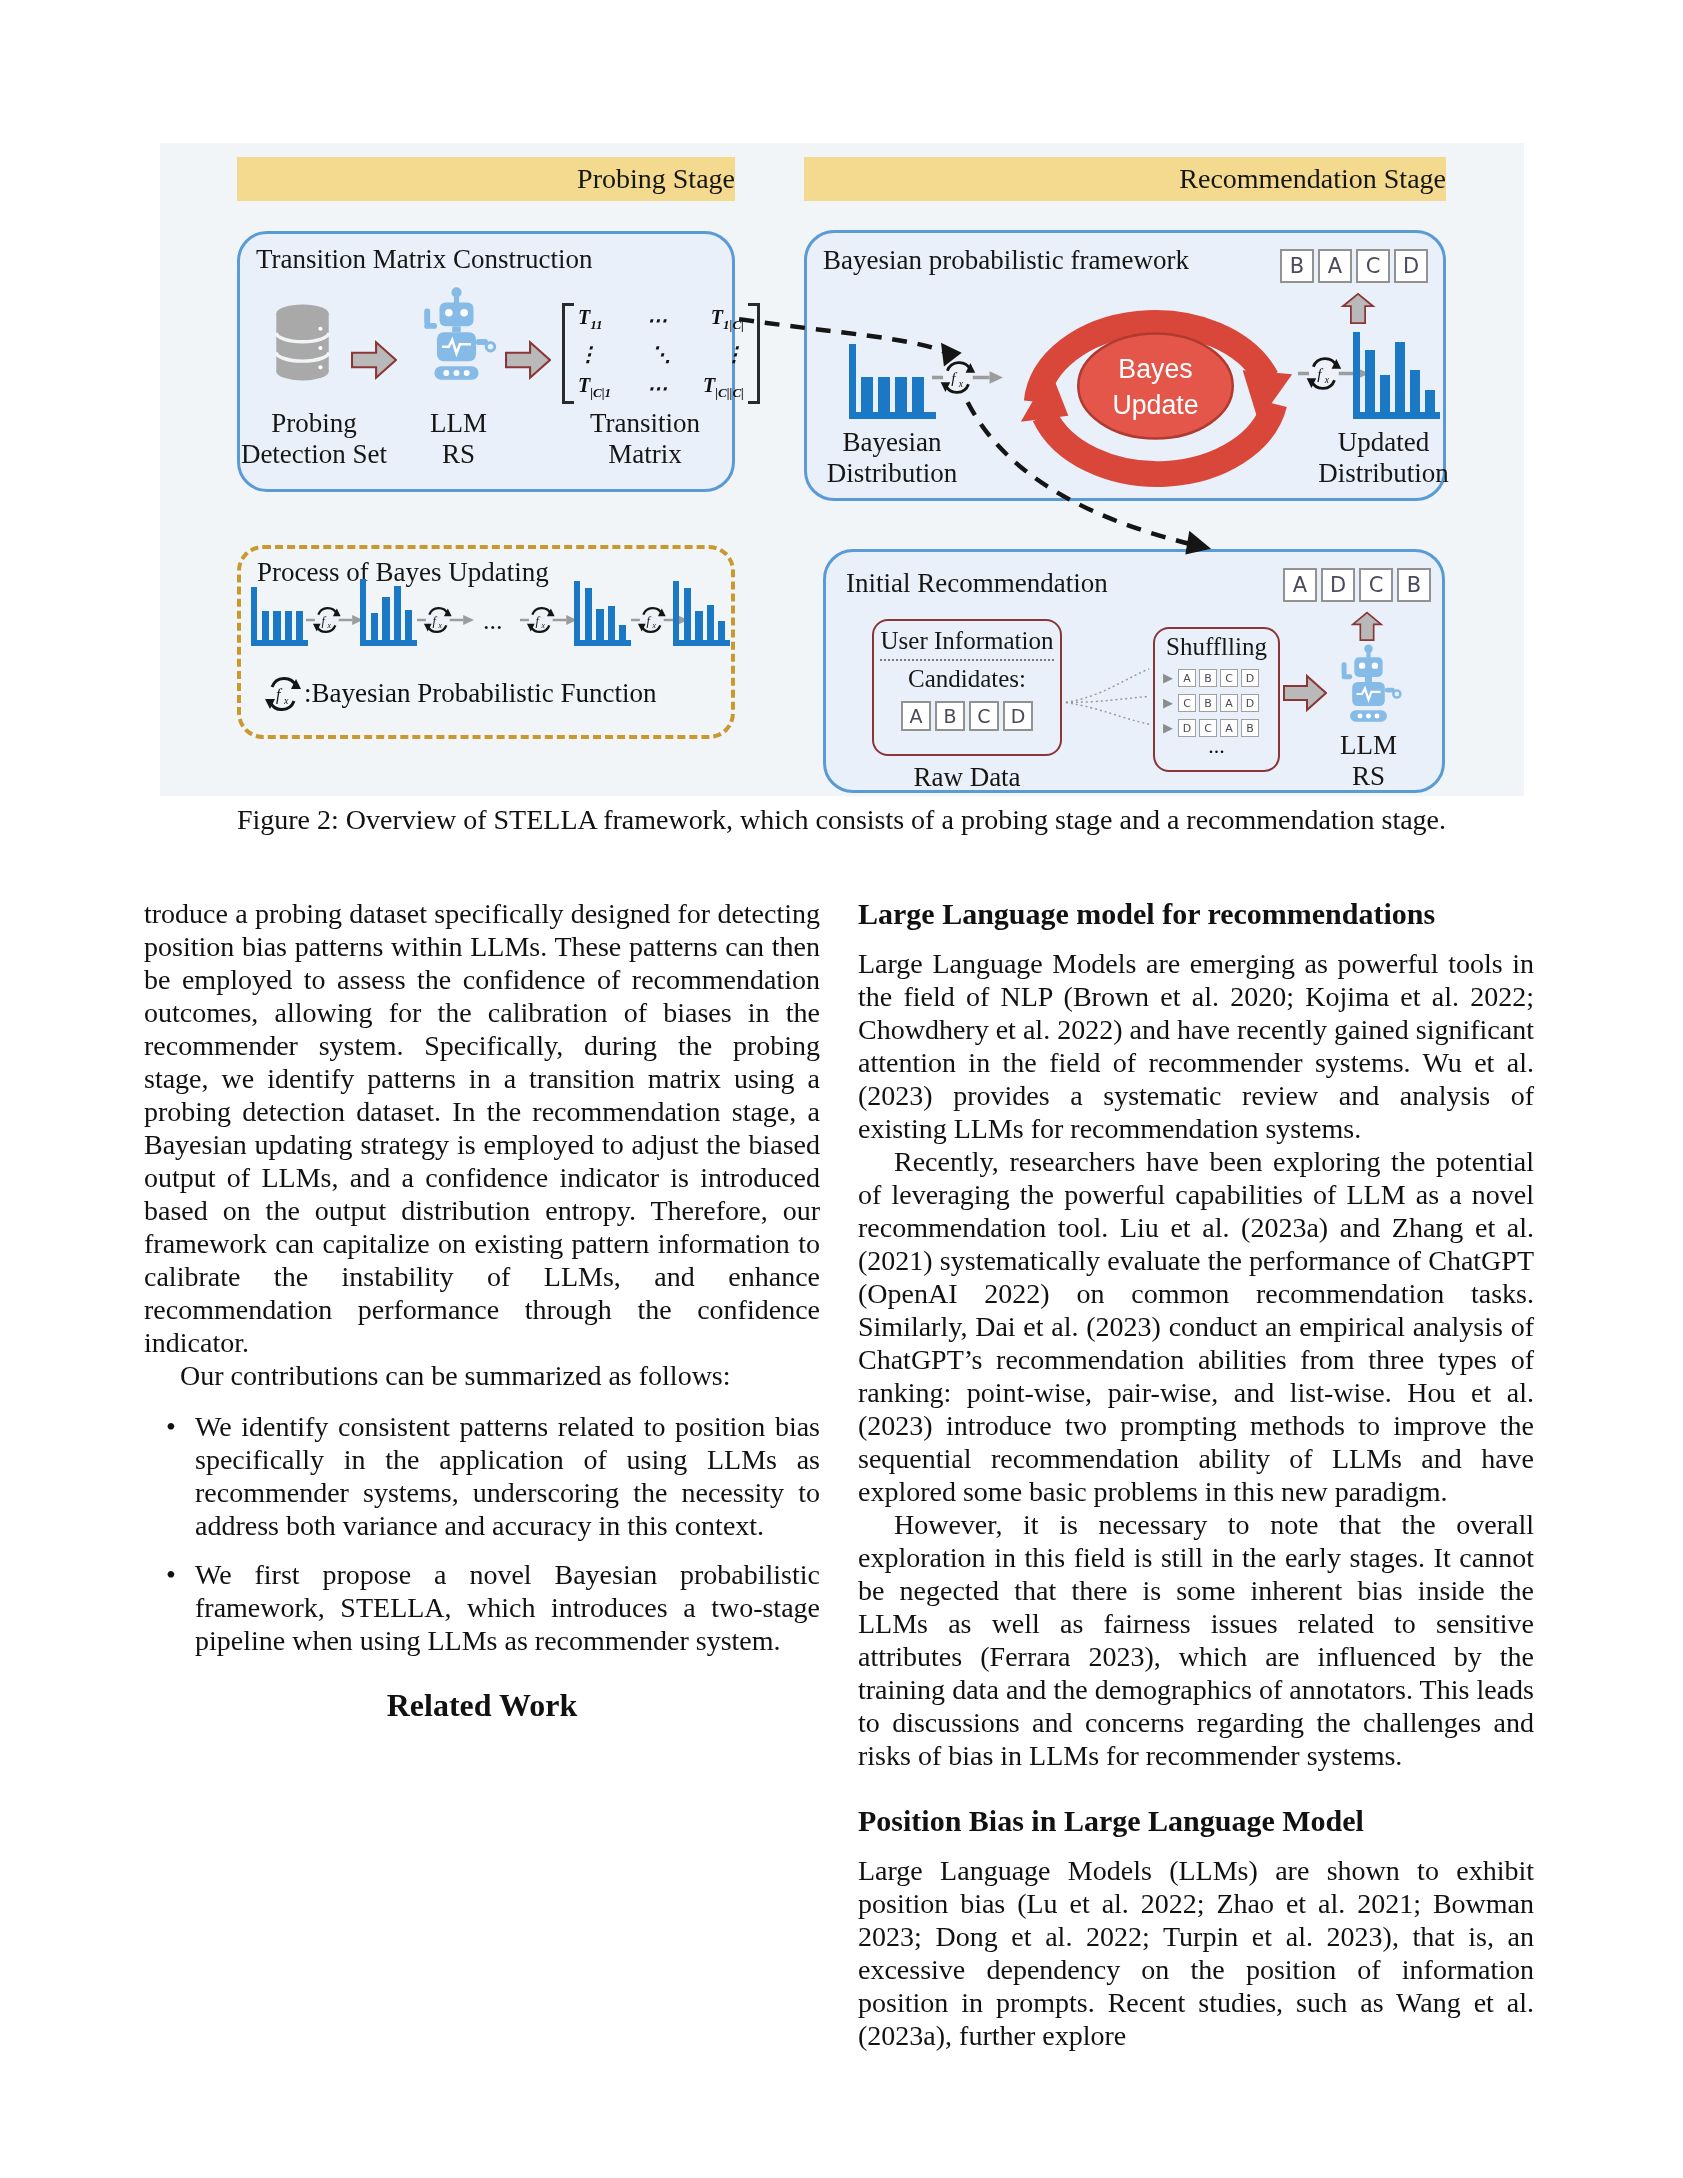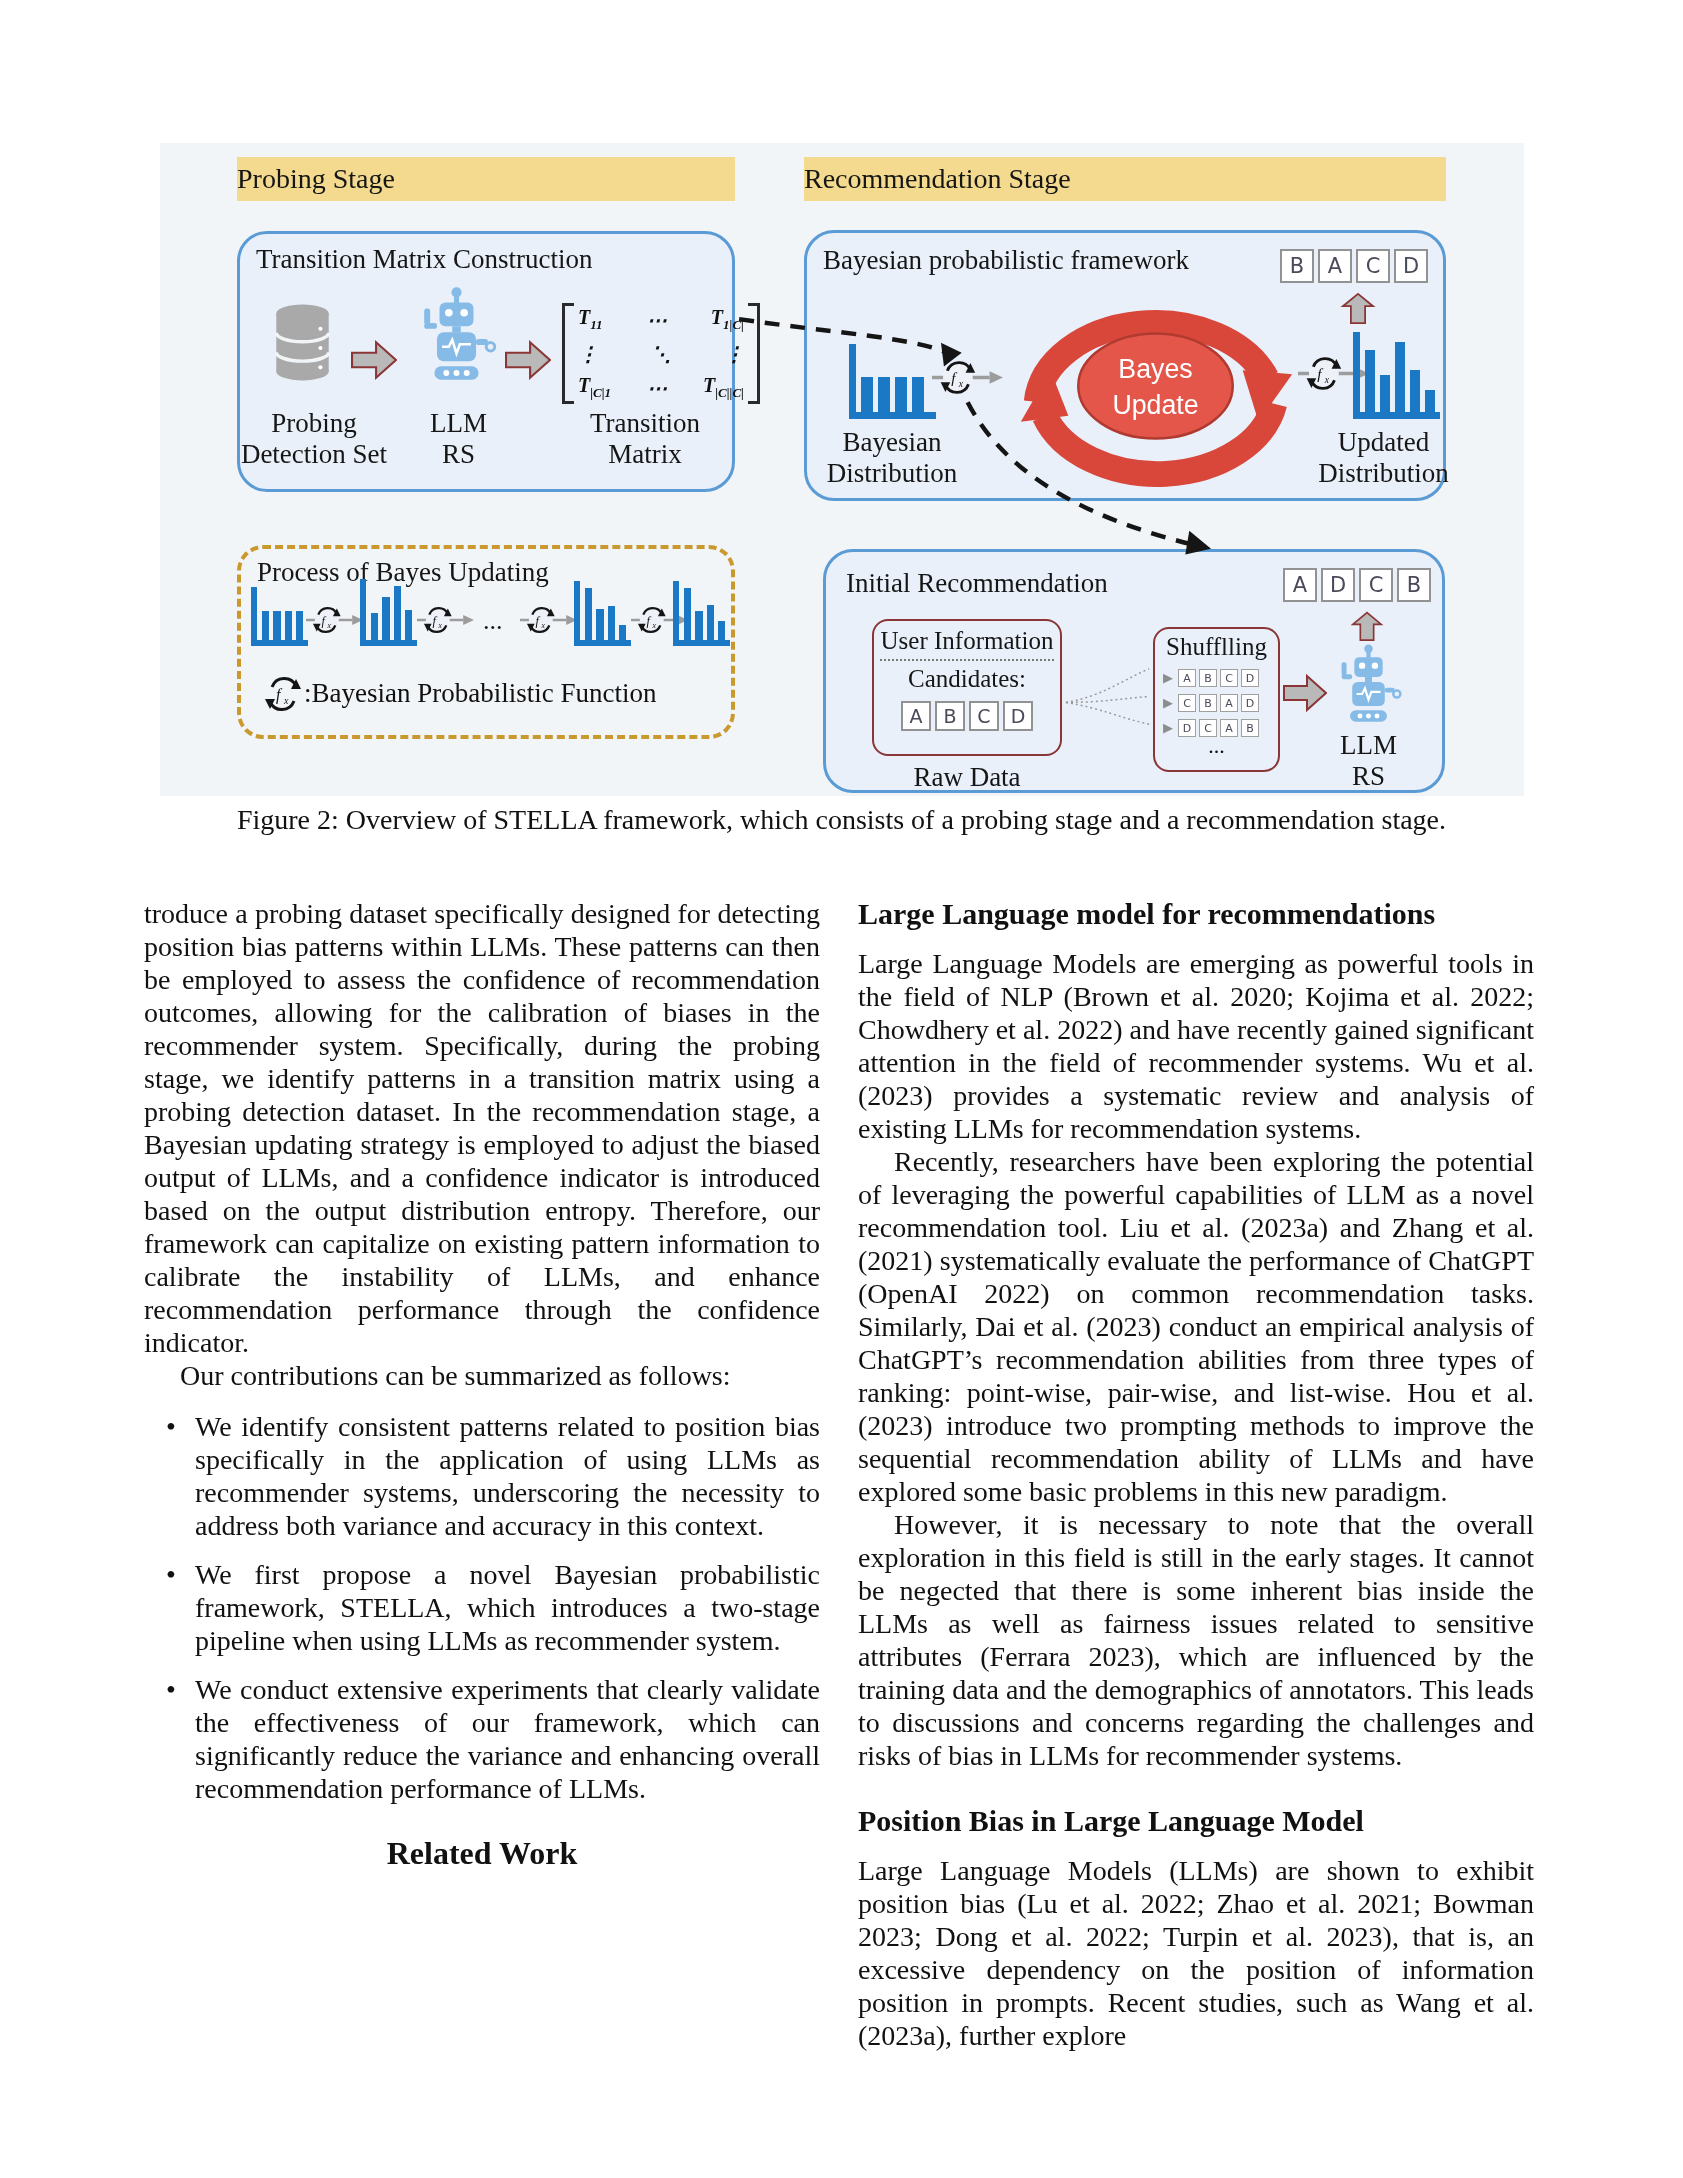--- a/index.html
+++ b/index.html
@@ -2,21 +2,21 @@
 <html lang="en"><head>
 <meta charset="utf-8">
 <style>
   html,body{margin:0;padding:0;background:#888;}
   .page{position:relative;width:1683px;height:2178px;background:#ffffff;
         font-family:"Liberation Serif",serif;color:#111;overflow:hidden;}
   .abs{position:absolute;}
 
   
   .figure-panel{left:160px;top:143px;width:1364px;height:653px;background:#f2f5f8;}
-  .stage-bar{height:44px;background:#f3da8e;display:flex;align-items:center;justify-content:flex-start;
+  .stage-bar{height:44px;background:#f3da8e;display:flex;align-items:center;justify-content:flex-end;
              font-size:28px;color:#161616;}
   .bluebox{background:#e9f0fa;border:3.5px solid #5b9bd5;border-radius:30px;box-sizing:border-box;}
   .goldbox{border:4.5px dashed #c9992e;border-radius:26px;box-sizing:border-box;}
   .redbox{border:2.5px solid #8a3636;border-radius:16px;box-sizing:border-box;}
   .box-title{font-size:27px;color:#161616;}
   .lbl{font-size:27px;text-align:center;line-height:31px;color:#161616;}
   .small-title{font-size:25px;text-align:center;color:#161616;}
 
   
   .bchart{display:flex;align-items:flex-end;gap:5px;border-left:7px solid #1a78c4;
@@ -369,21 +369,20 @@
   <div class="abs caption">Figure 2: Overview of STELLA framework, which consists of a probing stage and a recommendation stage.</div>
 
   <div class="abs cols">
 
     <div class="col">
       <p class="para">troduce a probing dataset specifically designed for detecting position bias patterns within LLMs. These patterns can then be employed to assess the confidence of recommendation outcomes, allowing for the calibration of biases in the recommender system. Specifically, during the probing stage, we identify patterns in a transition matrix using a probing detection dataset. In the recommendation stage, a Bayesian updating strategy is employed to adjust the biased output of LLMs, and a confidence indicator is introduced based on the output distribution entropy. Therefore, our framework can capitalize on existing pattern information to calibrate the instability of LLMs, and enhance recommendation performance through the confidence indicator.</p>
       <p class="para indent" style="margin-top:0;">Our contributions can be summarized as follows:</p>
       <ul class="blist">
         <li>We identify consistent patterns related to position bias specifically in the application of using LLMs as recommender systems, underscoring the necessity to address both variance and accuracy in this context.</li>
         <li>We first propose a novel Bayesian probabilistic framework, STELLA, which introduces a two-stage pipeline when using LLMs as recommender system.</li>
-        <li>We conduct extensive experiments that clearly validate the effectiveness of our framework, which can significantly reduce the variance and enhancing overall recommendation performance of LLMs.</li>
       </ul>
       <h2 class="sec-h">Related Work</h2>
     </div>
 
     <div class="col">
       <h3 class="sub-h">Large Language model for recommendations</h3>
       <p class="para">Large Language Models are emerging as powerful tools in the field of NLP  (Brown et al. 2020; Kojima et al. 2022; Chowdhery et al. 2022) and have recently gained significant attention in the field of recommender systems. Wu et al. (2023) provides a systematic review and analysis of existing LLMs for recommendation systems.</p>
       <p class="para indent">Recently, researchers have been exploring the potential of leveraging the powerful capabilities of LLM as a novel recommendation tool. Liu et al. (2023a) and Zhang et al. (2021) systematically evaluate the performance of ChatGPT (OpenAI 2022) on common recommendation tasks. Similarly, Dai et al. (2023) conduct an empirical analysis of ChatGPT’s recommendation abilities from three types of ranking: point-wise, pair-wise, and list-wise. Hou et al. (2023) introduce two prompting methods to improve the sequential recommendation ability of LLMs and have explored some basic problems in this new paradigm.</p>
       <p class="para indent">However, it is necessary to note that the overall exploration in this field is still in the early stages. It cannot be negected that there is some inherent bias inside the LLMs as well as fairness issues related to sensitive attributes (Ferrara 2023), which are influenced by the training data and the demographics of annotators. This leads to discussions and concerns regarding the challenges and risks of bias in LLMs for recommender systems.</p>
       <h3 class="sub-h mt">Position Bias in Large Language Model</h3>

